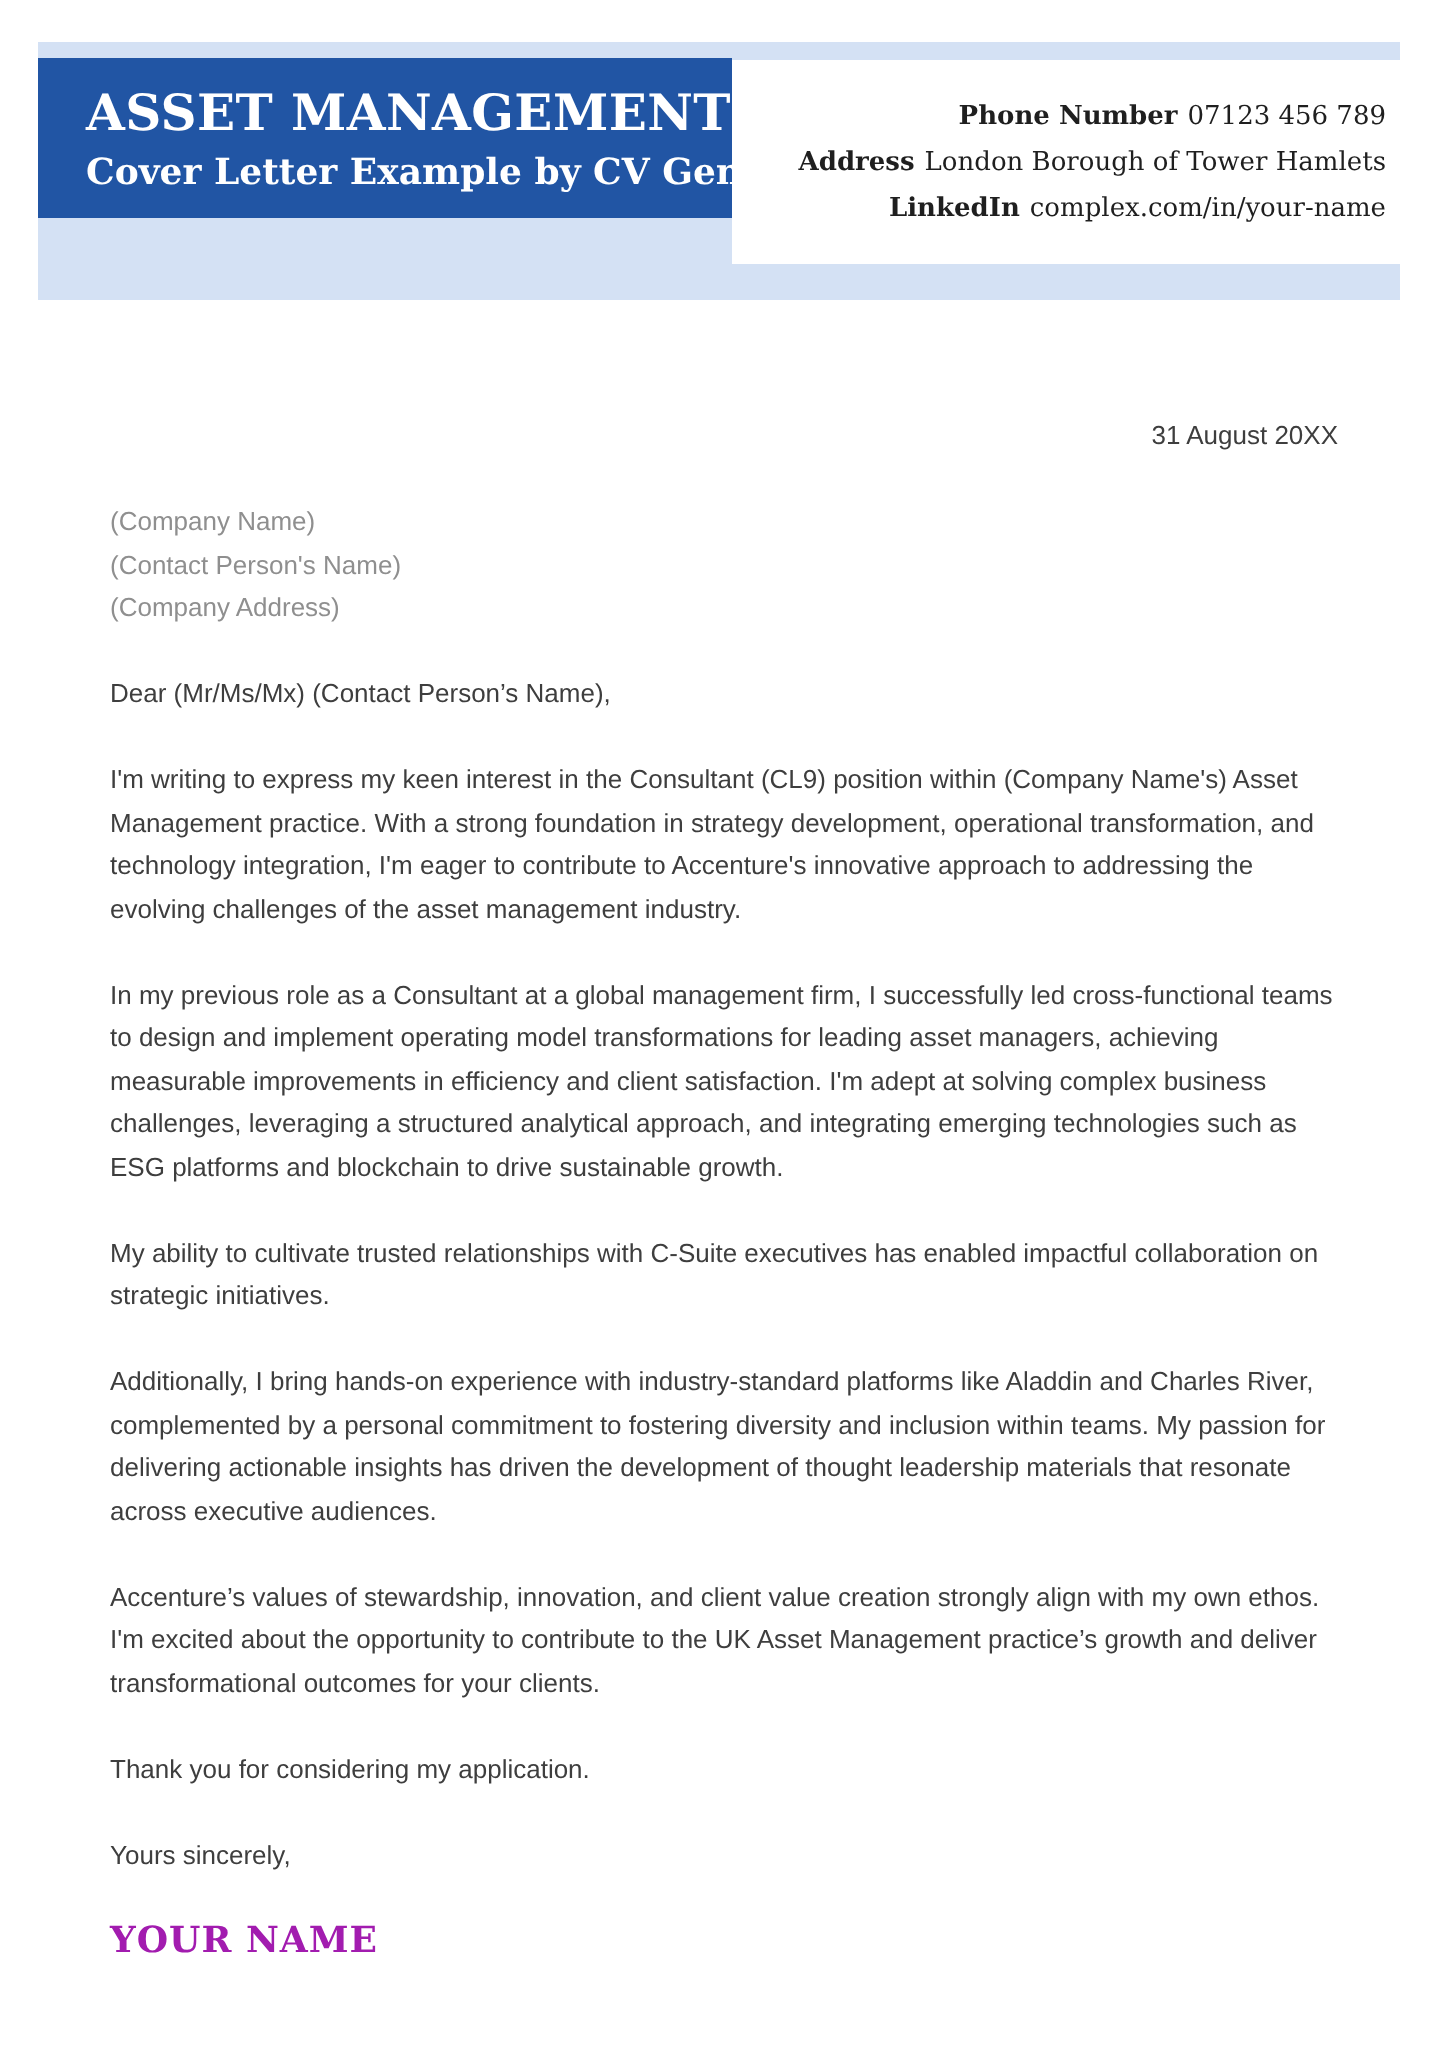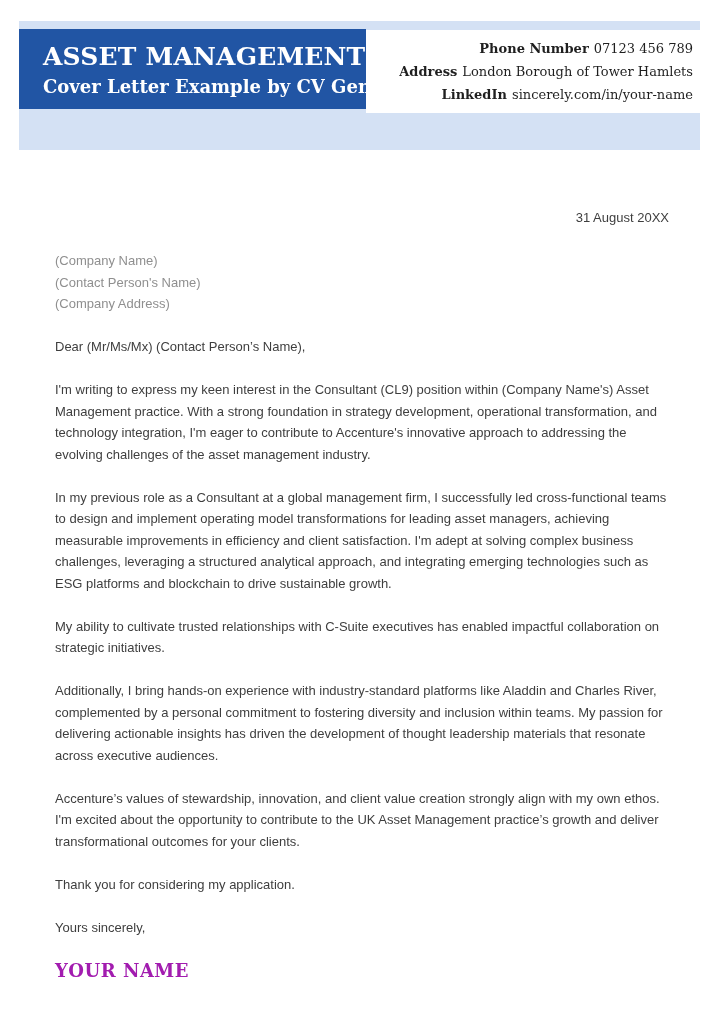--- a/index.html
+++ b/index.html
@@ -41,21 +41,21 @@
   }
   .doc-subtitle {
     margin-top: 4px;
     font-size: 18px;
     font-weight: bold;
     white-space: nowrap;
   }
   .contact-panel {
     position: absolute;
     left: 347px; top: 9px;
-    right: 0; height: 83px;
+    right: 0; height: 102px;
     background: #ffffff;
     display: flex;
     flex-direction: column;
     justify-content: center;
     align-items: flex-end;
     padding-right: 7px;
     font-family: "DejaVu Serif", serif;
     font-size: 13px;
     color: #1f1f1f;
   }
@@ -95,21 +95,21 @@
     <div class="doc-subtitle">Cover Letter Example by CV Genius</div>
   </div>
   <div class="contact-panel">
     <div class="contact-row">
       <span class="c-label">Phone Number</span><span class="c-value">07123 456 789</span>
     </div>
     <div class="contact-row">
       <span class="c-label">Address</span><span class="c-value">London Borough of Tower Hamlets</span>
     </div>
     <div class="contact-row">
-      <span class="c-label">LinkedIn</span><span class="c-value">sincerely.com/in/your-name</span>
+      <span class="c-label">LinkedIn</span><span class="c-value">complex.com/in/your-name</span>
     </div>
   </div>
 </header>
 
 <main class="letter">
   <p class="date-line">31 August 20XX</p>
 
   <div class="recipient-block">
     <div class="recipient-line">(Company Name)</div>
     <div class="recipient-line">(Contact Person's Name)</div>

